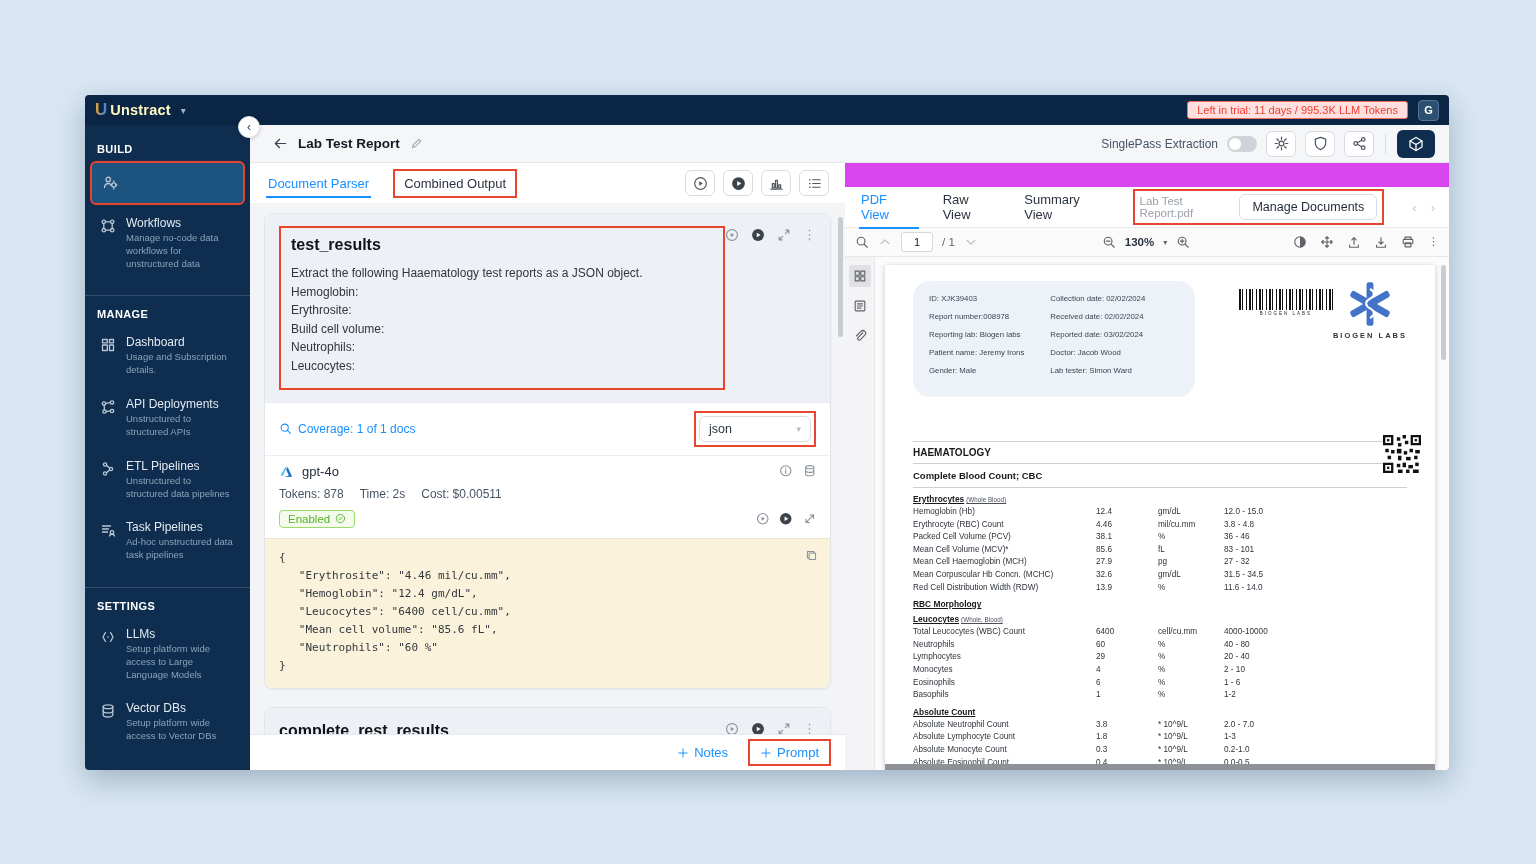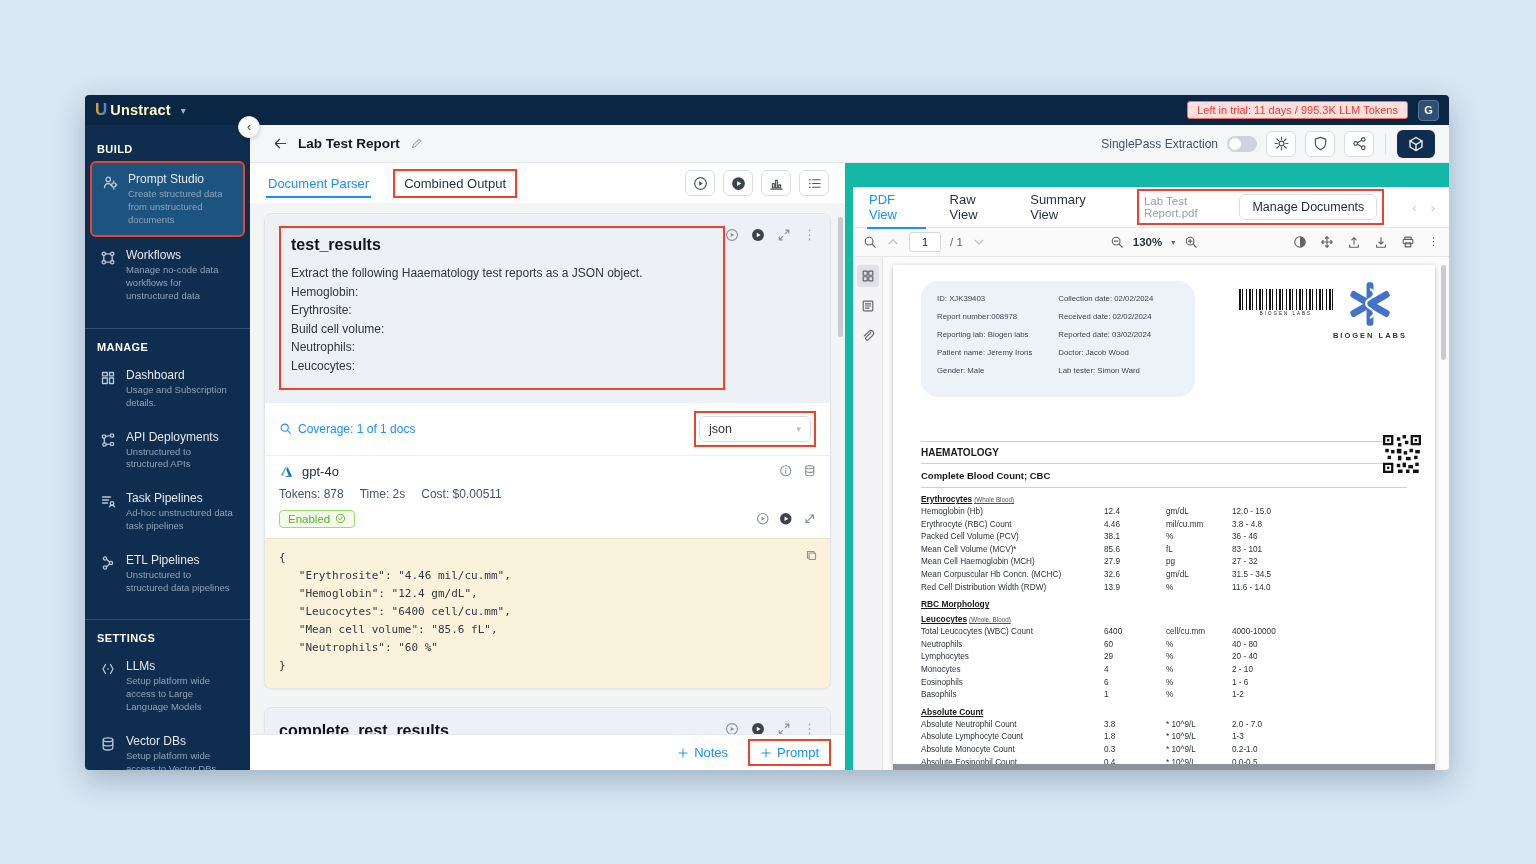--- a/index.html
+++ b/index.html
@@ -52,21 +52,21 @@
           display:flex; align-items:center; justify-content:center; color:#4b5563; cursor:pointer; }
   .hbtn svg { width:15px; height:15px; }
   .h-sep { width:1px; height:20px; background:#d9dde3; margin:0 2px; }
   .cube-btn { width:38px; height:28px; background:#0e2d4f; border-radius:6px; display:flex;
               align-items:center; justify-content:center; color:#fff; cursor:pointer; }
   .cube-btn svg { width:16px; height:16px; }
   .collapse-pill { position:absolute; left:-12px; top:-9px; width:22px; height:22px; border-radius:50%;
                    background:#fff; border:1px solid #e0e4e9; box-shadow:0 1px 4px rgba(0,0,0,.18);
                    display:flex; align-items:center; justify-content:center; font-size:12px; color:#374151; z-index:6; cursor:pointer; }
 
-  .panels { flex:1; display:flex; min-height:0; gap:8px; background:#14b8a6; }
+  .panels { flex:1; display:flex; min-height:0; gap:0; background:#d946ef; }
 
   
   .left-panel { width:595px; flex:0 0 auto; background:#fff; display:flex; flex-direction:column; min-height:0; }
   .tabs-row { height:40px; display:flex; align-items:center; padding:0 16px; gap:22px; flex:0 0 auto; background:#fff; }
   .tab { font-size:13px; color:#2b3440; padding:9px 2px; cursor:pointer; position:relative; }
   .tab.active { color:#1890ff; }
   .tab.active:after { content:""; position:absolute; left:0; right:0; bottom:2px; height:2px; background:#1890ff; }
   .tab.annot { border:2px solid #e8442e; padding:5px 9px; }
   .tabs-toolbar { margin-left:auto; display:flex; gap:8px; }
   .tbtn { width:30px; height:26px; border:1px solid #d9dde3; border-radius:6px; background:#fff;
@@ -195,24 +195,20 @@
     <div class="sidebar" id="sidebar-sections">
         <div class="side-section">
           <div class="side-label">BUILD</div>
           <div class="side-item selected annot">
             <span class="side-icon"><svg viewBox="0 0 16 16" width="15" height="15">
                 <circle cx="6.2" cy="5.4" r="2.2" fill="none" stroke="currentColor" stroke-width="1.3" stroke-linecap="round" stroke-linejoin="round"></circle>
                 <path d="M2.5 13.5c.3-2.6 1.9-4 3.7-4 1 0 1.9.4 2.6 1.1" fill="none" stroke="currentColor" stroke-width="1.3" stroke-linecap="round" stroke-linejoin="round"></path>
                 <circle cx="11.8" cy="11" r="2.1" fill="none" stroke="currentColor" stroke-width="1.3" stroke-linecap="round" stroke-linejoin="round"></circle>
                 <path d="M11.8 8v-1M11.8 15v-1M8.8 11h1M13.8 11h1" fill="none" stroke="currentColor" stroke-width="1.3" stroke-linecap="round" stroke-linejoin="round"></path>
               </svg></span>
-            <div>
-              <div class="side-title">Prompt Studio</div>
-              <div class="side-desc">Create structured data from unstructured documents</div>
-            </div>
           </div>
           <div class="side-item">
             <span class="side-icon"><svg viewBox="0 0 16 16" width="15" height="15">
                 <circle cx="3.8" cy="3.8" r="1.7" fill="none" stroke="currentColor" stroke-width="1.3" stroke-linecap="round" stroke-linejoin="round"></circle>
                 <circle cx="12.2" cy="3.8" r="1.7" fill="none" stroke="currentColor" stroke-width="1.3" stroke-linecap="round" stroke-linejoin="round"></circle>
                 <circle cx="3.8" cy="12.2" r="1.7" fill="none" stroke="currentColor" stroke-width="1.3" stroke-linecap="round" stroke-linejoin="round"></circle>
                 <circle cx="12.2" cy="12.2" r="1.7" fill="none" stroke="currentColor" stroke-width="1.3" stroke-linecap="round" stroke-linejoin="round"></circle>
                 <path d="M5.5 3.8h5M3.8 5.5v5M12.2 5.5v5M5.5 12.2h5" fill="none" stroke="currentColor" stroke-width="1.3" stroke-linecap="round" stroke-linejoin="round"></path>
               </svg></span>
             <div>
@@ -243,39 +239,39 @@
                 <circle cx="12" cy="12" r="1.7" fill="none" stroke="currentColor" stroke-width="1.3" stroke-linecap="round" stroke-linejoin="round"></circle>
                 <path d="M5.6 4.3l4.7-.6M4.2 6.2l.2 4.6M10.4 12.2l-4.2.2" fill="none" stroke="currentColor" stroke-width="1.3" stroke-linecap="round" stroke-linejoin="round"></path>
               </svg></span>
             <div>
               <div class="side-title">API Deployments</div>
               <div class="side-desc">Unstructured to structured APIs</div>
             </div>
           </div>
           <div class="side-item">
             <span class="side-icon"><svg viewBox="0 0 16 16" width="15" height="15">
-                <path d="M2.5 4h8M2.5 7h6M2.5 10h5" fill="none" stroke="currentColor" stroke-width="1.3" stroke-linecap="round" stroke-linejoin="round"></path>
-                <circle cx="12" cy="10.5" r="1.8" fill="none" stroke="currentColor" stroke-width="1.3" stroke-linecap="round" stroke-linejoin="round"></circle>
-                <path d="M9.5 14c.4-1.3 1.4-2 2.5-2s2.1.7 2.5 2" fill="none" stroke="currentColor" stroke-width="1.3" stroke-linecap="round" stroke-linejoin="round"></path>
-              </svg></span>
-            <div>
-              <div class="side-title">Task Pipelines</div>
-              <div class="side-desc">Ad-hoc unstructured data task pipelines</div>
-            </div>
-          </div>
-          <div class="side-item">
-            <span class="side-icon"><svg viewBox="0 0 16 16" width="15" height="15">
                 <circle cx="5" cy="3.5" r="1.6" fill="none" stroke="currentColor" stroke-width="1.3" stroke-linecap="round" stroke-linejoin="round"></circle>
                 <circle cx="11" cy="8" r="1.6" fill="none" stroke="currentColor" stroke-width="1.3" stroke-linecap="round" stroke-linejoin="round"></circle>
                 <circle cx="5" cy="12.5" r="1.6" fill="none" stroke="currentColor" stroke-width="1.3" stroke-linecap="round" stroke-linejoin="round"></circle>
                 <path d="M6.5 4.2l3 2.7M9.5 9l-3 2.7" fill="none" stroke="currentColor" stroke-width="1.3" stroke-linecap="round" stroke-linejoin="round"></path>
               </svg></span>
             <div>
               <div class="side-title">ETL Pipelines</div>
               <div class="side-desc">Unstructured to structured data pipelines</div>
+            </div>
+          </div>
+          <div class="side-item">
+            <span class="side-icon"><svg viewBox="0 0 16 16" width="15" height="15">
+                <path d="M2.5 4h8M2.5 7h6M2.5 10h5" fill="none" stroke="currentColor" stroke-width="1.3" stroke-linecap="round" stroke-linejoin="round"></path>
+                <circle cx="12" cy="10.5" r="1.8" fill="none" stroke="currentColor" stroke-width="1.3" stroke-linecap="round" stroke-linejoin="round"></circle>
+                <path d="M9.5 14c.4-1.3 1.4-2 2.5-2s2.1.7 2.5 2" fill="none" stroke="currentColor" stroke-width="1.3" stroke-linecap="round" stroke-linejoin="round"></path>
+              </svg></span>
+            <div>
+              <div class="side-title">Task Pipelines</div>
+              <div class="side-desc">Ad-hoc unstructured data task pipelines</div>
             </div>
           </div>
         </div>
         <div class="side-section">
           <div class="side-label">SETTINGS</div>
           <div class="side-item">
             <span class="side-icon"><svg viewBox="0 0 16 16" width="15" height="15">
                 <path d="M5.5 3.5L3 8l2.5 4.5M10.5 3.5L13 8l-2.5 4.5" fill="none" stroke="currentColor" stroke-width="1.3" stroke-linecap="round" stroke-linejoin="round"></path>
                 <circle cx="8" cy="8" r=".8" fill="currentColor"></circle>
               </svg></span>

